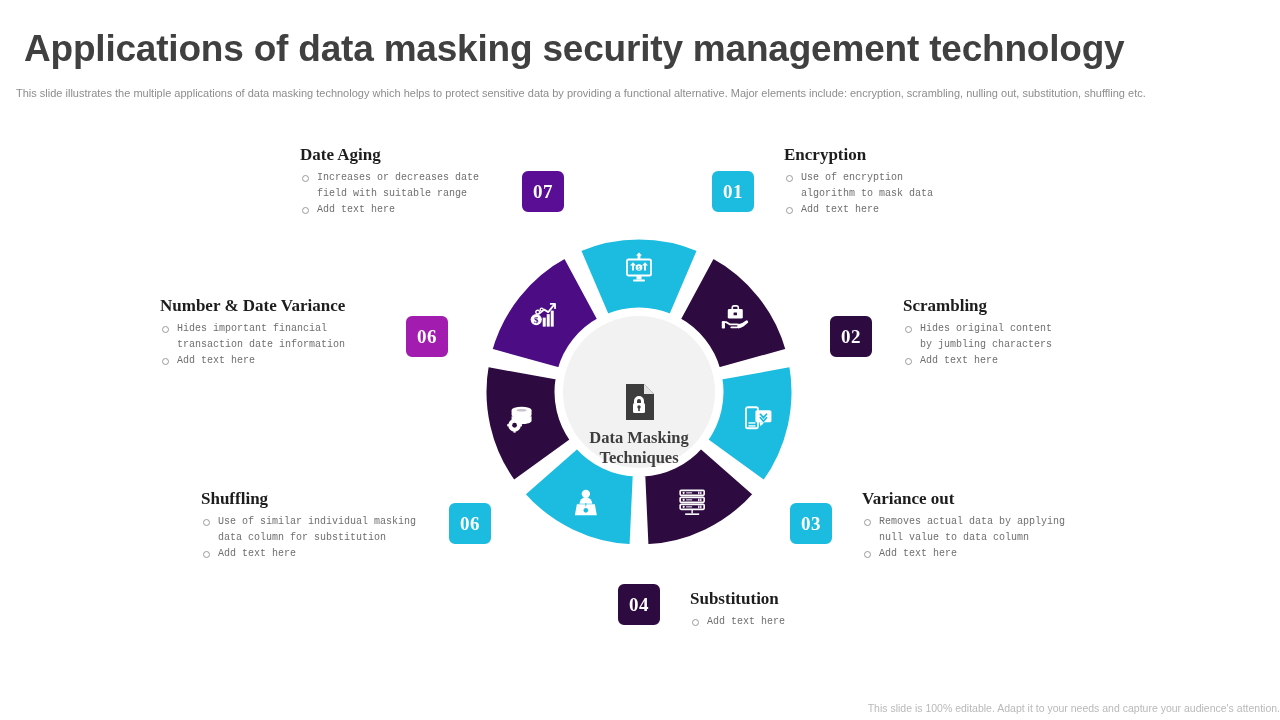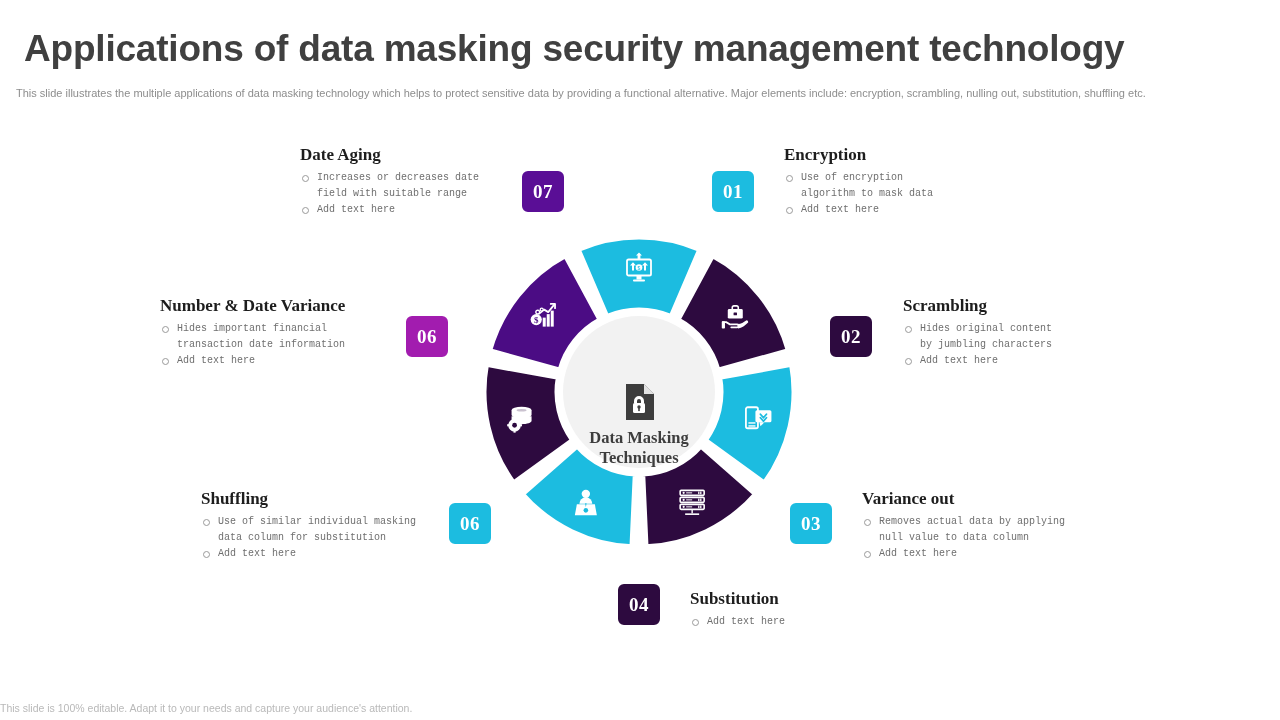--- a/index.html
+++ b/index.html
@@ -19,21 +19,21 @@
     font-size:37px; font-weight:700; color:#404040;
     letter-spacing:-0.2px; white-space:nowrap;
   }
   .subtitle{
     position:absolute; left:16px; top:86px; width:1130px;
     font-family:"Liberation Sans", sans-serif;
     font-size:11px; color:#8d8d8d; line-height:14px;
     white-space:nowrap;
   }
   .footer{
-    position:absolute; left:0; top:702px; width:1280px; text-align:left;
+    position:absolute; left:0; top:702px; width:1280px; text-align:right;
     font-size:10.5px; color:#b9b9b9;
   }
 
   
   .wheel{
     position:absolute; left:484px; top:237px; width:310px; height:310px;
   }
   .wheel svg{display:block;width:310px;height:310px;overflow:visible;}
 
   .hub{

